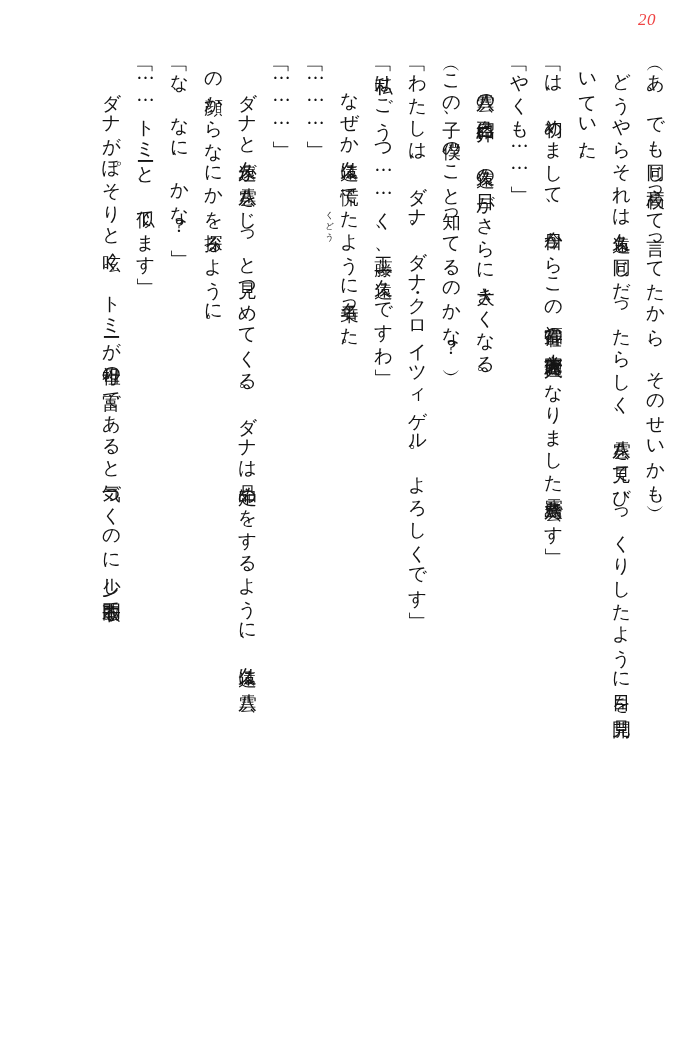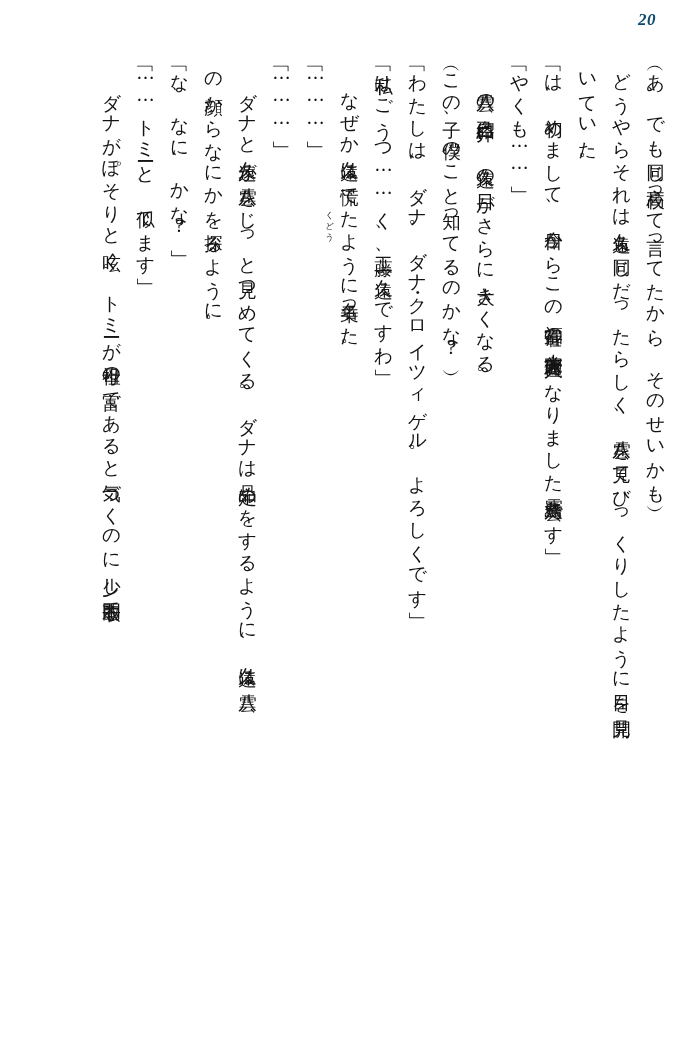--- a/index.html
+++ b/index.html
@@ -20,23 +20,22 @@
     height: 1050px;
     box-sizing: border-box;
   }
   .page-number {
     position: absolute;
     top: 10px;
     right: 34px;
     font-size: 17px;
     font-style: italic;
     font-family: "Liberation Serif", "DejaVu Serif", serif;
-    color: #0c4a6e;
+    color: #ef4444;
     letter-spacing: 0.5px;
-    font-weight: bold;
   }
   .text-block {
     position: absolute;
     top: 60px;
     right: 26px;
     left: 26px;
     bottom: 28px;
     display: flex;
     flex-direction: row-reverse;
     justify-content: flex-start;

